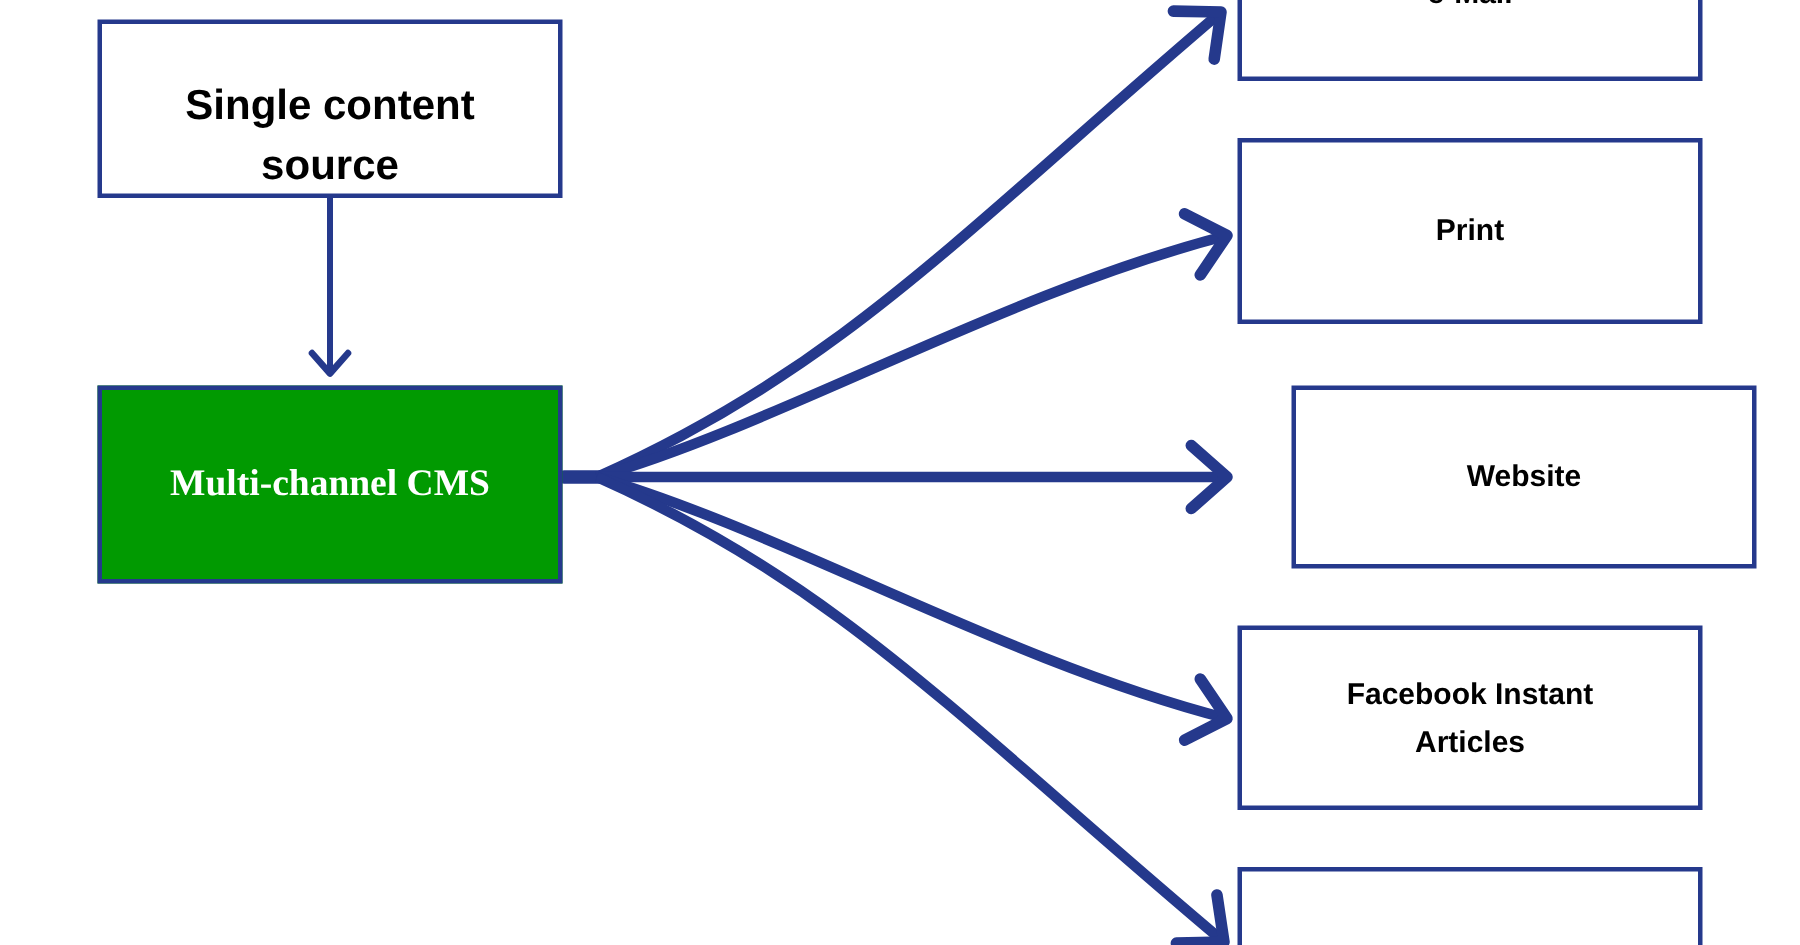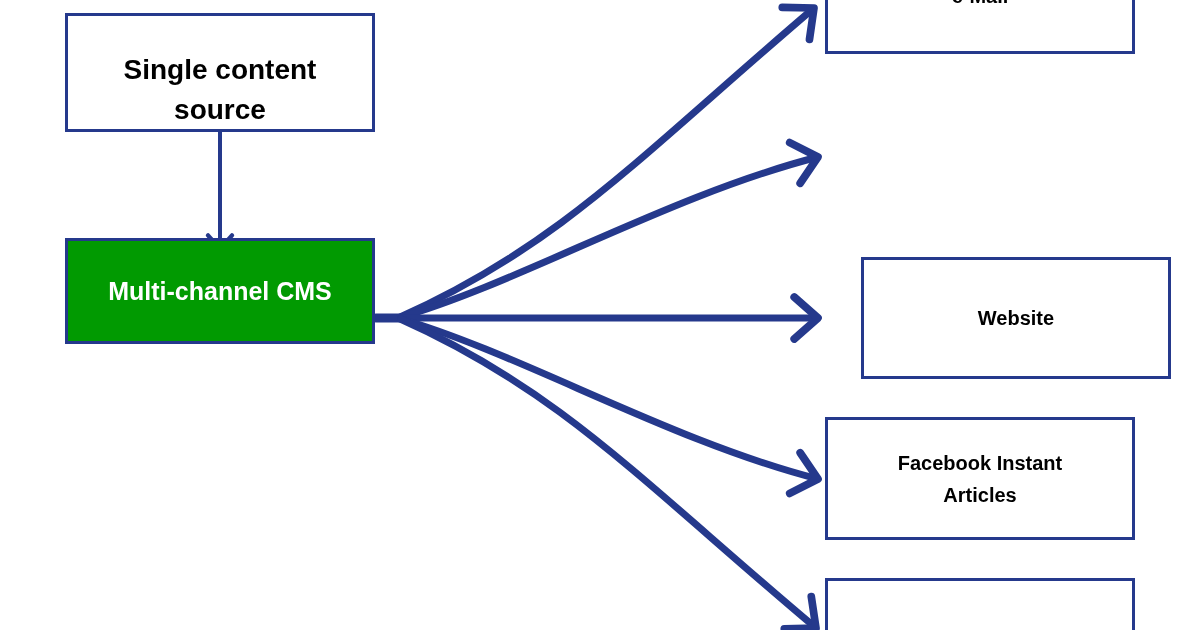--- a/index.html
+++ b/index.html
@@ -21,24 +21,25 @@
     border:3px solid var(--outline,#25398c);
     background:#ffffff;
     display:flex;align-items:center;justify-content:center;
     text-align:center;
     color:var(--label_text,#000000);
     font-weight:bold;
   }
   .node-source{left:65px;top:13px;width:310px;height:119px;font-size:28px;line-height:1.42;}
   .node-source .label{max-width:260px;margin-top:35px;}
   .node-cms{
-    left:65px;top:238px;width:310px;height:106px;
+    left:65px;top:257px;width:310px;height:132px;
     background:var(--cms_fill,#019a01);
     color:var(--cms_text,#ffffff);
     font-size:25px;
+    font-family:Liberation Serif, serif;
   }
   .node-channel{left:825px;width:310px;font-size:20px;line-height:1.6;}
   .node-channel .label{max-width:235px;}
   .node-email{top:-62px;height:116px;}
   .node-print{top:92px;height:124px;}
   .node-website{top:257px;height:122px;margin-left:36px;}
   .node-facebook{top:417px;height:123px;}
   .node-bottom{top:578px;height:124px;}
 </style>
 </head>
@@ -69,20 +70,23 @@
   </div>
 
   <div class="node node-cms">
     <span class="label">Multi-channel CMS</span>
   </div>
 
   <div class="node node-channel node-email">
     <span class="label">e-Mail</span>
   </div>
 
+  <div class="node node-channel node-print">
+    <span class="label">Print</span>
+  </div>
 
   <div class="node node-channel node-website">
     <span class="label">Website</span>
   </div>
 
   <div class="node node-channel node-facebook">
     <span class="label">Facebook Instant Articles</span>
   </div>
 
   <div class="node node-channel node-bottom">

